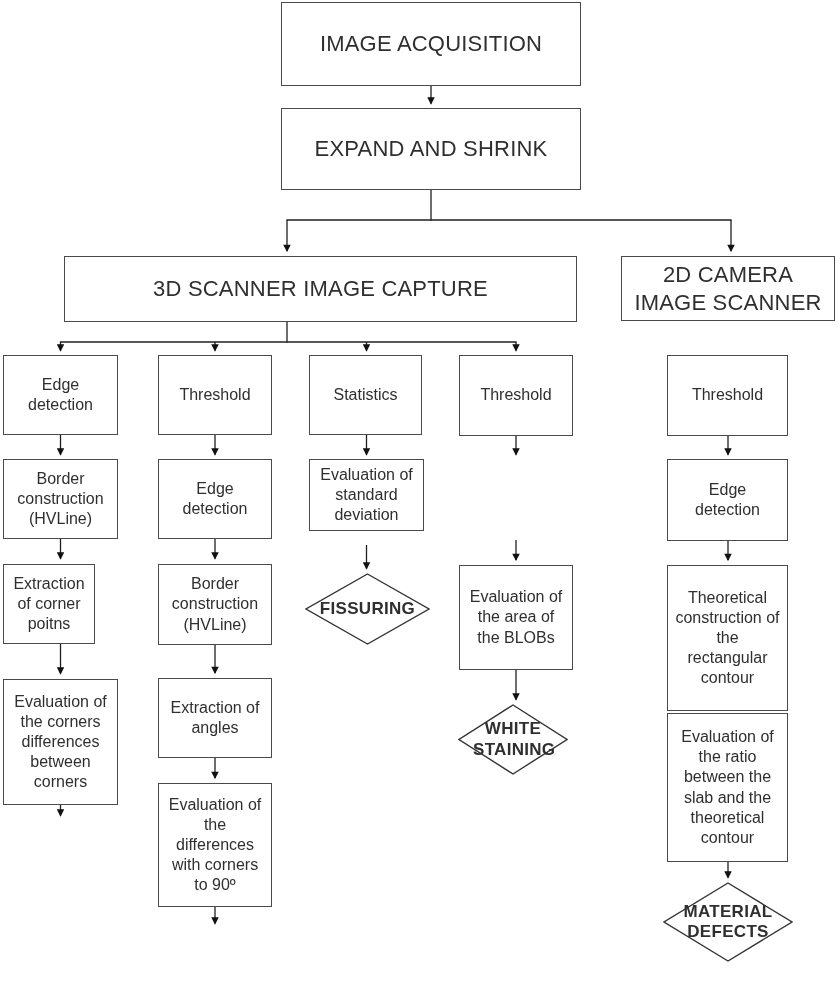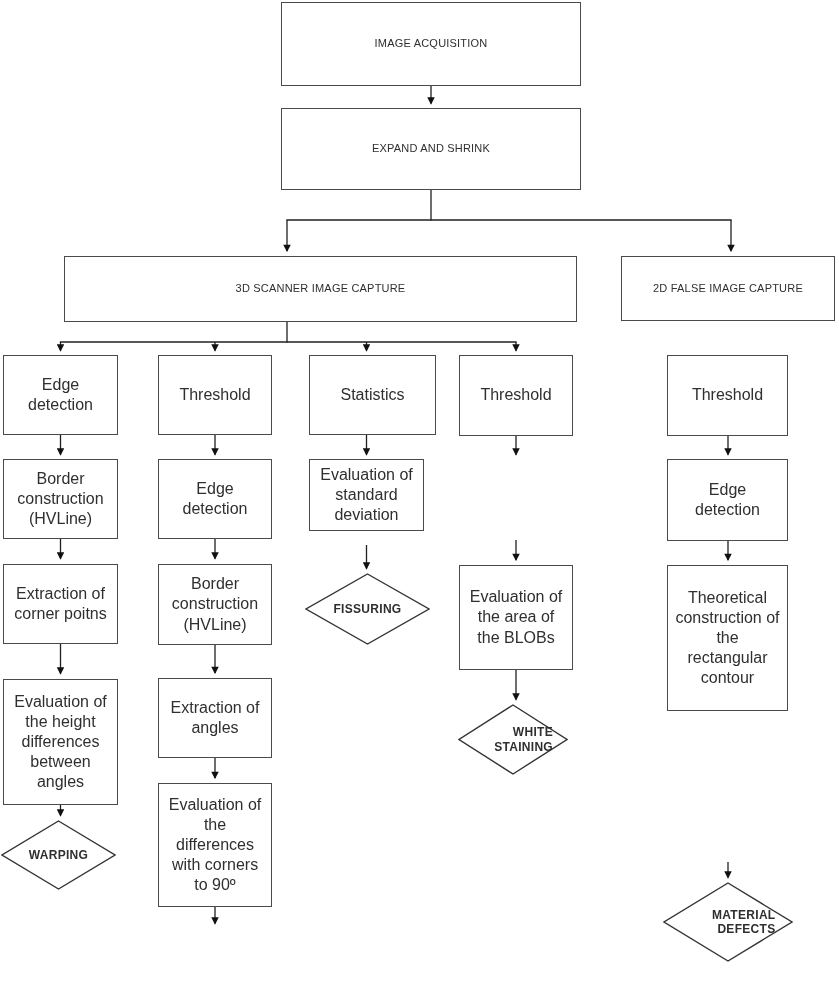--- a/index.html
+++ b/index.html
@@ -10,30 +10,30 @@
   }
   .wires{position:absolute;left:0;top:0;width:839px;height:1000px;}
   .wires line{stroke:#1f1f1f;stroke-width:1.3;}
   .box{
     position:absolute;box-sizing:border-box;background:#ffffff;
     border:1.4px solid #4a4a4a;
     display:flex;align-items:center;justify-content:center;
     text-align:center;font-size:16px;line-height:1.26;
     padding:2px 7px;z-index:2;
   }
-  .box.header{font-size:11px;letter-spacing:.2px;padding:2px 8px;}
+  .box.header{font-size:22px;letter-spacing:.2px;padding:2px 8px;}
   .diamond{
     position:absolute;z-index:2;
     display:flex;align-items:center;justify-content:center;text-align:center;
   }
   .diamond svg{position:absolute;left:0;top:0;width:100%;height:100%;}
   .diamond polygon{fill:#ffffff;stroke:#333333;stroke-width:1.4;}
   .dlabel{
-    position:relative;z-index:3;font-weight:bold;font-size:12px;
-    line-height:1.18;letter-spacing:.3px;text-align:right;
+    position:relative;z-index:3;font-weight:bold;font-size:17px;
+    line-height:1.18;letter-spacing:.3px;
   }
 </style>
 </head>
 <body>
 
 <div class="stage">
 
   <svg class="wires">
     <defs>
       <marker id="arrow" viewBox="0 0 10 10" refX="8.5" refY="5" markerWidth="8" markerHeight="7.5" orient="auto" markerUnits="userSpaceOnUse">
@@ -81,59 +81,53 @@
   <div class="box header" style="left:281px;top:2px;width:300px;height:84px">
     <span>IMAGE ACQUISITION</span>
   </div>
   <div class="box header" style="left:281px;top:108px;width:300px;height:82px">
     <span>EXPAND AND SHRINK</span>
   </div>
   <div class="box header" style="left:64px;top:256px;width:513px;height:66px">
     <span>3D SCANNER IMAGE CAPTURE</span>
   </div>
   <div class="box header" style="left:621px;top:256px;width:214px;height:65px">
-    <span>2D FALSE IMAGE CAPTURE</span>
+    <span>2D CAMERA IMAGE SCANNER</span>
   </div>
 
   <div class="box" style="left:3px;top:355px;width:115px;height:80px">
     <span>Edge detection</span>
   </div>
   <div class="box" style="left:3px;top:459px;width:115px;height:80px">
     <span>Border construction (HVLine)</span>
   </div>
-  <div class="box" style="left:3px;top:564px;width:115px;height:80px">
+  <div class="box" style="left:3px;top:564px;width:92px;height:80px">
     <span>Extraction of corner poitns</span>
   </div>
   <div class="box" style="left:3px;top:679px;width:115px;height:126px">
-    <span>Evaluation of the height differences between angles</span>
-  </div>
-  <div class="diamond" style="left:1px;top:820px;width:115px;height:70px">
-    <svg viewBox="0 0 115 70">
-      <polygon points="57.5,1 114,35 57.5,69 1,35"></polygon>
-    </svg>
-    <span class="dlabel" style="max-width:100px">WARPING</span>
+    <span>Evaluation of the corners differences between corners</span>
   </div>
 
   <div class="box" style="left:158px;top:355px;width:114px;height:80px">
     <span>Threshold</span>
   </div>
   <div class="box" style="left:158px;top:459px;width:114px;height:80px">
     <span>Edge detection</span>
   </div>
   <div class="box" style="left:158px;top:564px;width:114px;height:81px">
     <span>Border construction (HVLine)</span>
   </div>
   <div class="box" style="left:158px;top:678px;width:114px;height:80px">
     <span>Extraction of angles</span>
   </div>
   <div class="box" style="left:158px;top:783px;width:114px;height:124px">
     <span>Evaluation of the differences with corners to 90º</span>
   </div>
 
-  <div class="box" style="left:309px;top:355px;width:127px;height:80px">
+  <div class="box" style="left:309px;top:355px;width:113px;height:80px">
     <span>Statistics</span>
   </div>
   <div class="box" style="left:309px;top:459px;width:115px;height:72px">
     <span>Evaluation of standard deviation</span>
   </div>
   <div class="diamond" style="left:305px;top:573px;width:125px;height:72px">
     <svg viewBox="0 0 125 72">
       <polygon points="62.5,1 124,36 62.5,71 1,36"></polygon>
     </svg>
     <span class="dlabel" style="max-width:110px">FISSURING</span>
@@ -154,20 +148,23 @@
 
   <div class="box" style="left:667px;top:355px;width:121px;height:81px">
     <span>Threshold</span>
   </div>
   <div class="box" style="left:667px;top:459px;width:121px;height:82px">
     <span>Edge detection</span>
   </div>
   <div class="box" style="left:667px;top:565px;width:121px;height:146px">
     <span>Theoretical construction of the rectangular contour</span>
   </div>
+  <div class="box" style="left:667px;top:713px;width:121px;height:149px">
+    <span>Evaluation of the ratio between the slab and the theoretical contour</span>
+  </div>
   <div class="diamond" style="left:663px;top:882px;width:130px;height:80px">
     <svg viewBox="0 0 130 80">
       <polygon points="65,1 129,40 65,79 1,40"></polygon>
     </svg>
     <span class="dlabel" style="max-width:95px">MATERIAL DEFECTS</span>
   </div>
 
 </div>
 
 </body></html>

